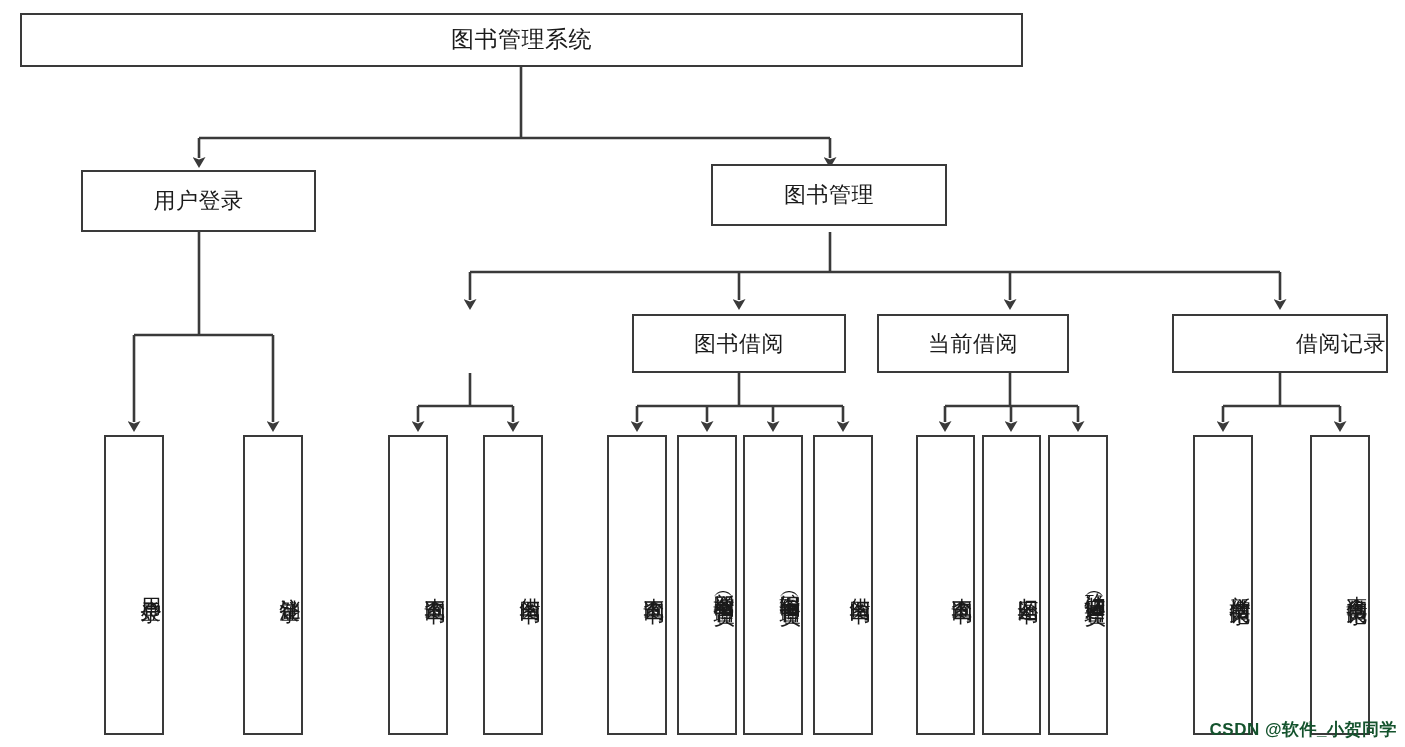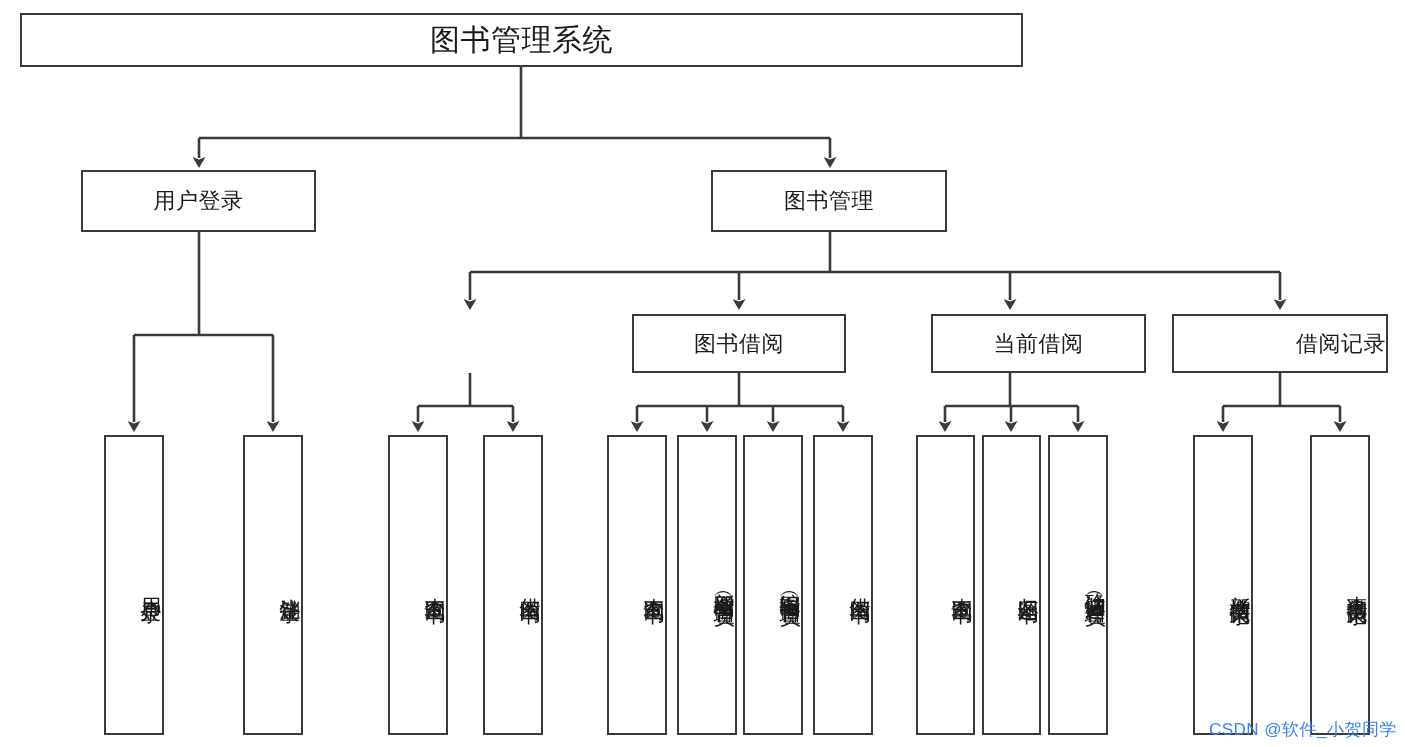--- a/index.html
+++ b/index.html
@@ -41,21 +41,21 @@
     line-height: 1.18;
     letter-spacing: 0.5px;
     color: #1a1a1a;
   }
   
   .node.horiz .label {
     font-size: 22px;
     white-space: nowrap;
   }
   .node.root .label {
-    font-size: 30px;
+    font-size: 23px;
   }
   
   .node.vert {
     writing-mode: vertical-rl;
     text-orientation: upright;
     padding: 8px 0;
     align-items: flex-start;
     justify-content: center;
   }
   .node.vert .label {
@@ -63,23 +63,24 @@
     line-height: 1.05;
     letter-spacing: 2px;
     writing-mode: vertical-rl;
     text-orientation: upright;
   }
   .watermark {
     position: absolute;
     right: 8px;
     bottom: 6px;
     font-size: 17px;
-    color: #3b82f6;
+    color: #14532d;
     white-space: nowrap;
     letter-spacing: 0.5px;
+    font-weight: bold;
   }
 </style>
 </head>
 <body>
 
 <div id="canvas">
 
   <svg class="lines" viewBox="0 0 1405 747">
     <defs>
       <marker id="arrow" markerWidth="11" markerHeight="13" refX="1" refY="6.5" orient="auto" markerUnits="userSpaceOnUse">
@@ -130,28 +131,28 @@
     </g>
   </svg>
 
   <div class="node horiz root" style="left:20px; top:13px; width:1003px; height:54px;">
     <span class="label">图书管理系统</span>
   </div>
 
   <div class="node horiz" style="left:81px; top:170px; width:235px; height:62px;">
     <span class="label">用户登录</span>
   </div>
-  <div class="node horiz" style="left:711px; top:170px; width:236px; height:62px;">
+  <div class="node horiz" style="left:711px; top:164px; width:236px; height:62px;">
     <span class="label">图书管理</span>
   </div>
 
   <div class="node horiz" style="left:632px; top:314px; width:214px; height:59px;">
     <span class="label">图书借阅</span>
   </div>
-  <div class="node horiz" style="left:931px; top:314px; width:215px; height:59px;">
+  <div class="node horiz" style="left:877px; top:314px; width:192px; height:59px;">
     <span class="label">当前借阅</span>
   </div>
   <div class="node horiz" style="left:1172px; top:314px; width:216px; height:59px;justify-content:flex-end;">
     <span class="label">借阅记录</span>
   </div>
 
   <div class="node vert" style="left:104px; top:435px; width:60px; height:300px;">
     <span class="label">用户登录</span>
   </div>
   <div class="node vert" style="left:243px; top:435px; width:60px; height:300px;">

